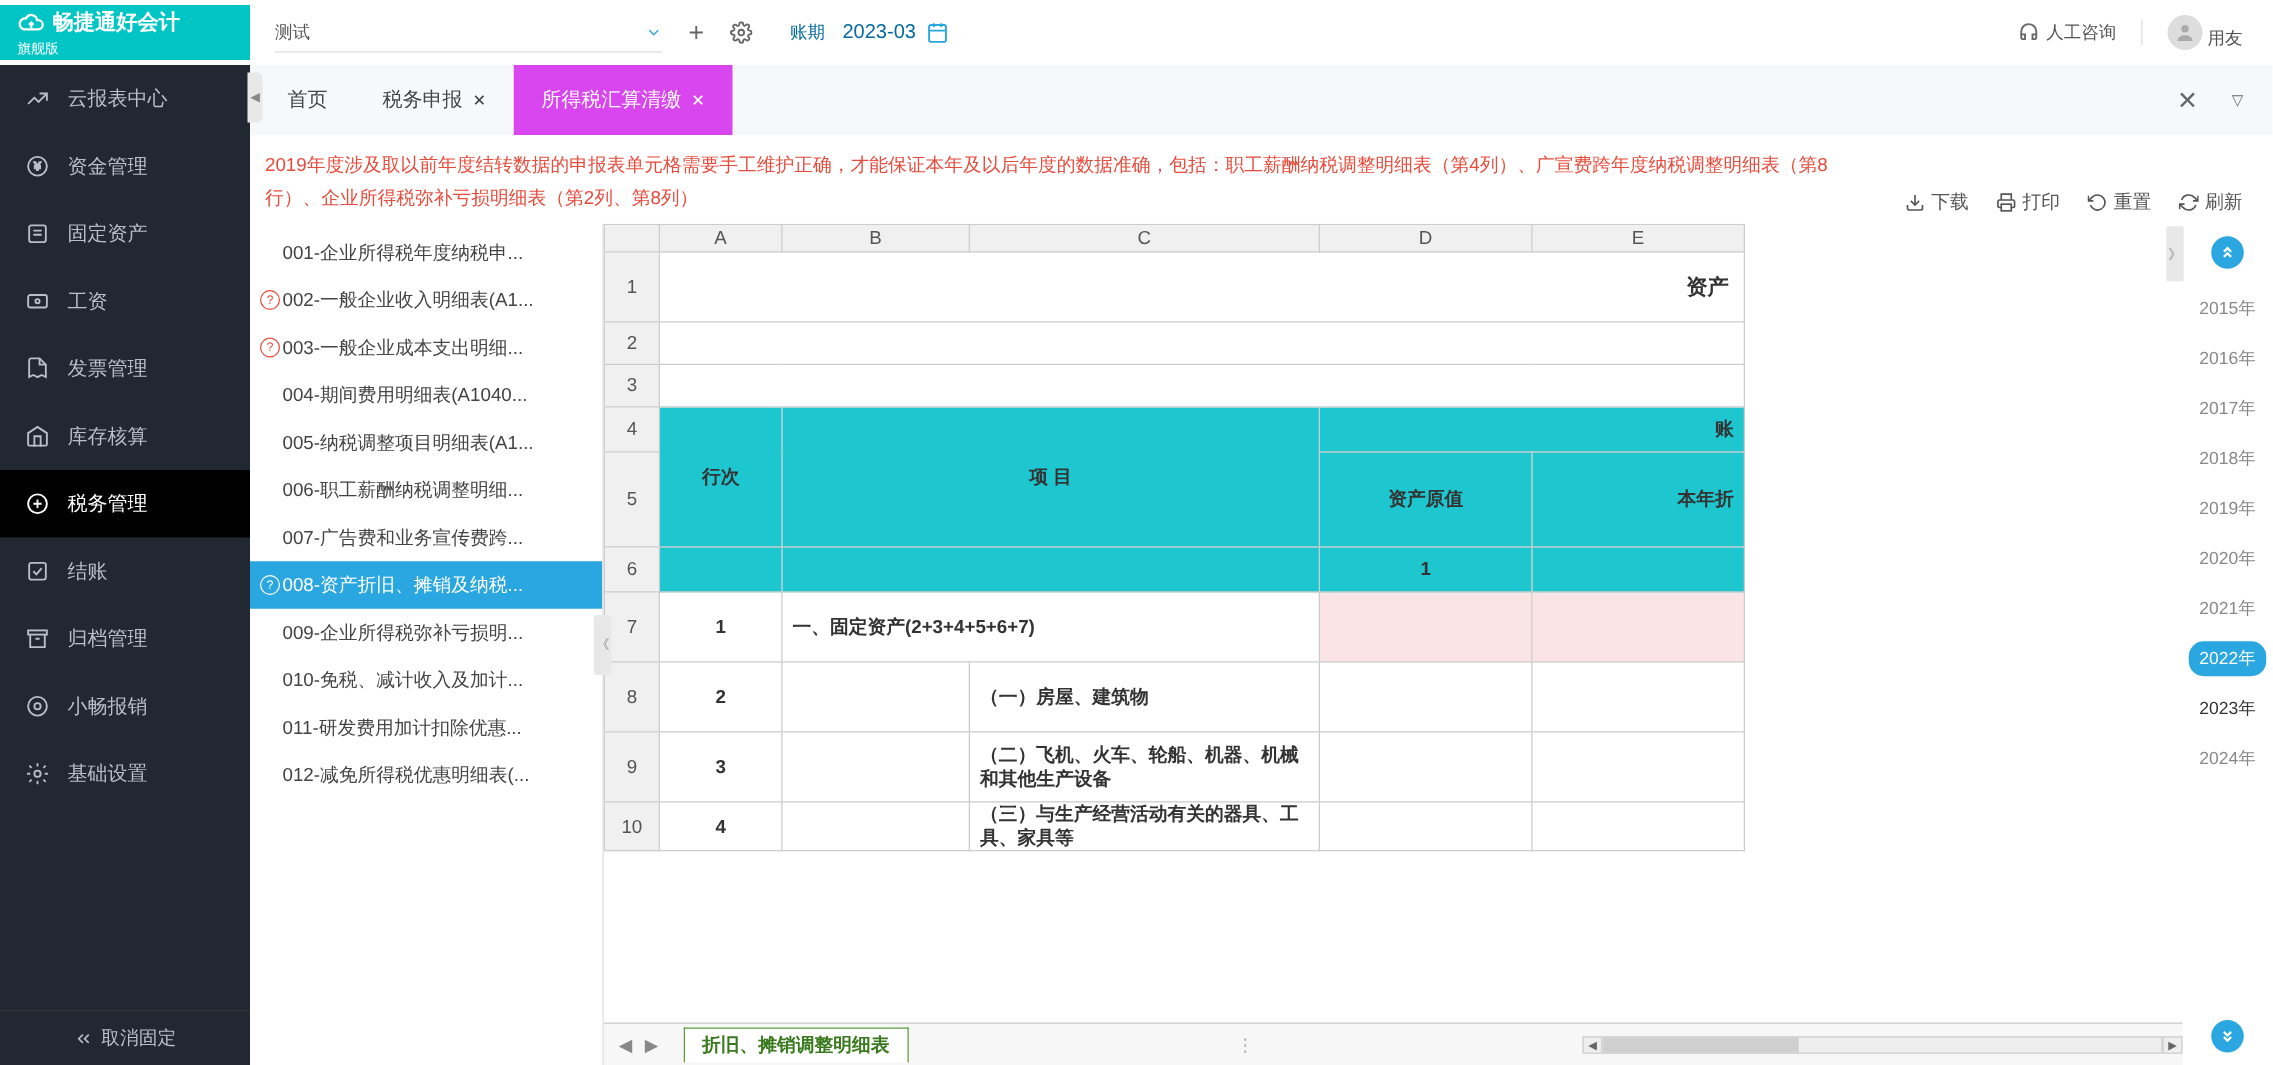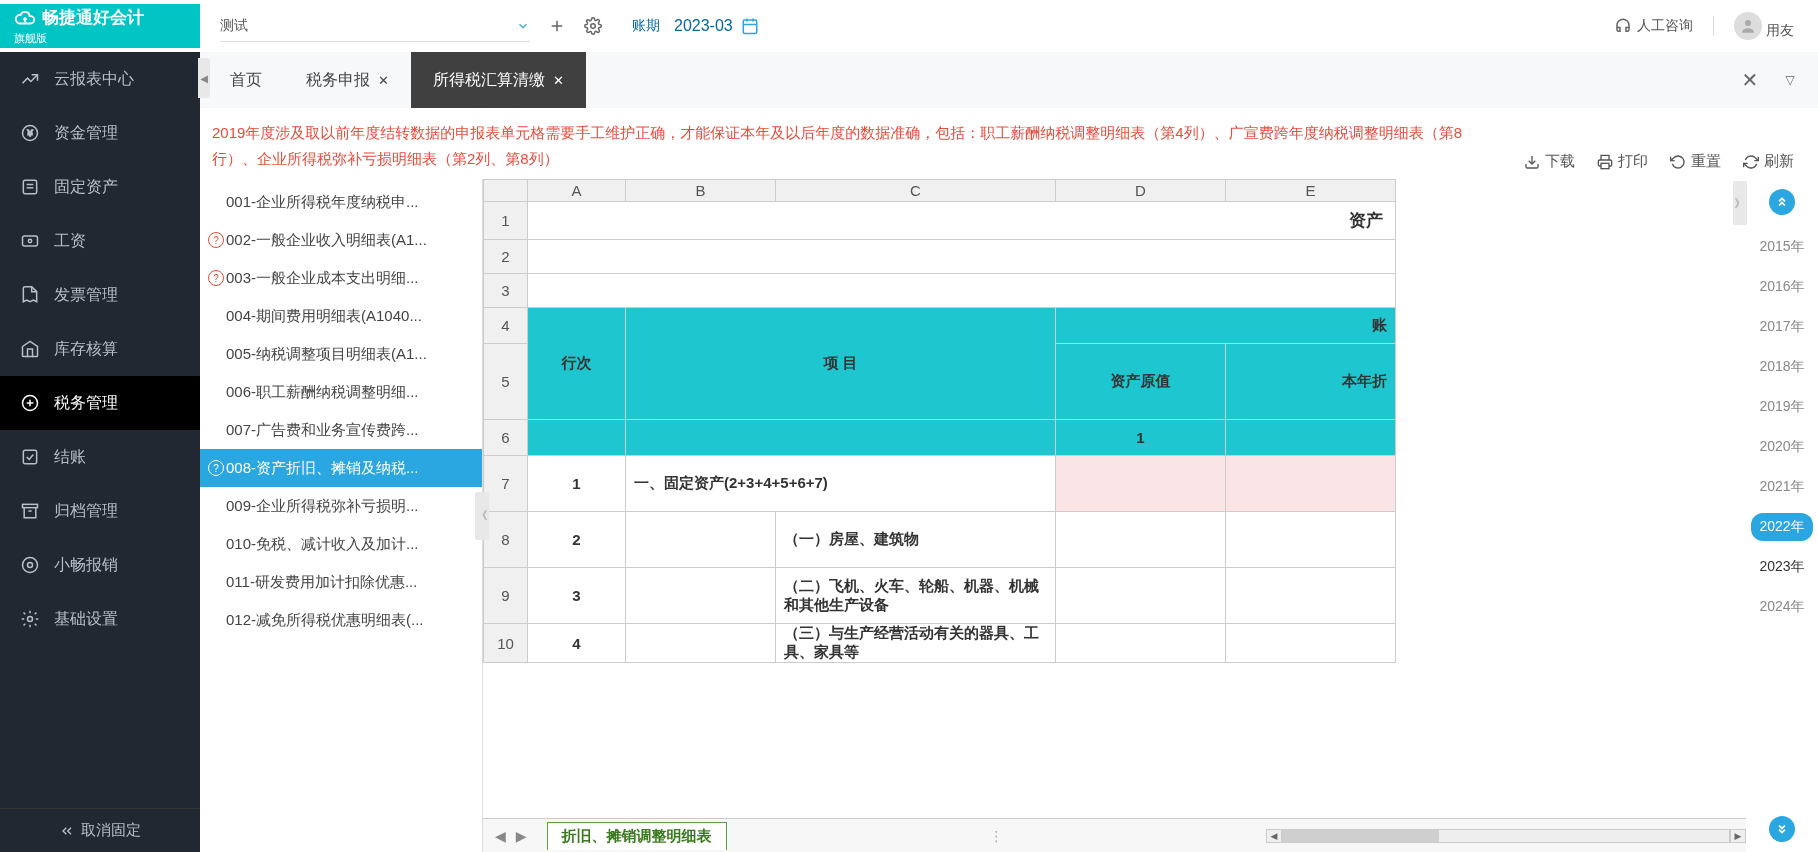--- a/index.html
+++ b/index.html
@@ -28,21 +28,21 @@
 .sidebar { width: 200px; background: #222831; color: #b8bfc8; display: flex; flex-direction: column; position: relative; }
 .sidebar-collapse { position: absolute; right: -10px; top: 6px; width: 12px; height: 40px; background: #e8e8e8; border-radius: 0 4px 4px 0; display: flex; align-items: center; justify-content: center; color: #888; cursor: pointer; font-size: 10px; }
 .sidebar-item { display: flex; align-items: center; height: 54px; padding: 0 20px; cursor: pointer; font-size: 16px; gap: 14px; }
 .sidebar-item.active { background: #000; color: #fff; }
 .sidebar-footer { margin-top: auto; display: flex; align-items: center; justify-content: center; height: 44px; gap: 6px; color: #b8bfc8; cursor: pointer; font-size: 15px; border-top: 1px solid #333; }
 
 
 .content { flex: 1; display: flex; flex-direction: column; background: #fff; min-width: 0; }
 .tabs-bar { display: flex; align-items: center; height: 56px; background: #f7f8fa; padding: 0 8px; }
 .tab { padding: 0 22px; height: 56px; display: flex; align-items: center; gap: 8px; cursor: pointer; color: #444; font-size: 16px; }
-.tab.active { background: #404040; color: #fff; }
+.tab.active { background: #d946ef; color: #fff; }
 .tab .close { font-size: 13px; }
 .tabs-bar .spacer { flex: 1; }
 .tabs-close-all { width: 40px; text-align: center; color: #666; cursor: pointer; font-size: 20px; }
 
 .notice-row { display: flex; align-items: flex-end; padding: 12px 24px 8px 12px; gap: 20px; }
 .notice-text { flex: 1; color: #e74c3c; line-height: 1.7; font-size: 15px; }
 .action-buttons { display: flex; gap: 22px; color: #555; white-space: nowrap; padding-top: 6px; font-size: 15px; }
 .action-btn { display: flex; align-items: center; gap: 5px; cursor: pointer; }
 
 .workspace { flex: 1; display: flex; min-height: 0; position: relative; }
@@ -57,21 +57,21 @@
 
 
 .spreadsheet-area { flex: 1; display: flex; flex-direction: column; min-width: 0; border-left: 1px solid #ddd; position: relative; }
 .grid-scroll { flex: 1; overflow: auto; }
 .grid { border-collapse: collapse; table-layout: fixed; }
 .grid th, .grid td { border: 1px solid #ccc; background: #fff; font-size: 15px; }
 .grid .corner { width: 44px; height: 22px; background: #f0f0f0; }
 .grid .col-head { height: 22px; background: #f0f0f0; text-align: center; font-weight: normal; color: #555; }
 .grid .row-head { width: 44px; background: #f0f0f0; text-align: center; font-weight: normal; color: #555; }
 .grid td { height: 34px; padding: 0 8px; }
-.grid .r1 td { height: 38px; }
+.grid .r1 td { height: 56px; }
 .grid .teal { background: #1ec6cf; font-weight: bold; text-align: center; }
 .grid .tall { height: 76px; }
 .grid .small { height: 36px; }
 .grid .r7 { height: 56px; }
 .grid .pink { background: #fbe4e6; }
 .grid .rtitle { text-align: right; font-weight: bold; padding-right: 12px; font-size: 17px; }
 .cw-A { width: 98px; } .cw-B { width: 150px; } .cw-C { width: 280px; } .cw-D { width: 170px; } .cw-E { width: 170px; }
 
 .sheet-tabs-row { height: 34px; display: flex; align-items: center; border-top: 1px solid #ccc; background: #f7f7f7; }
 .sheet-nav { display: flex; gap: 10px; padding: 0 12px; color: #888; }

